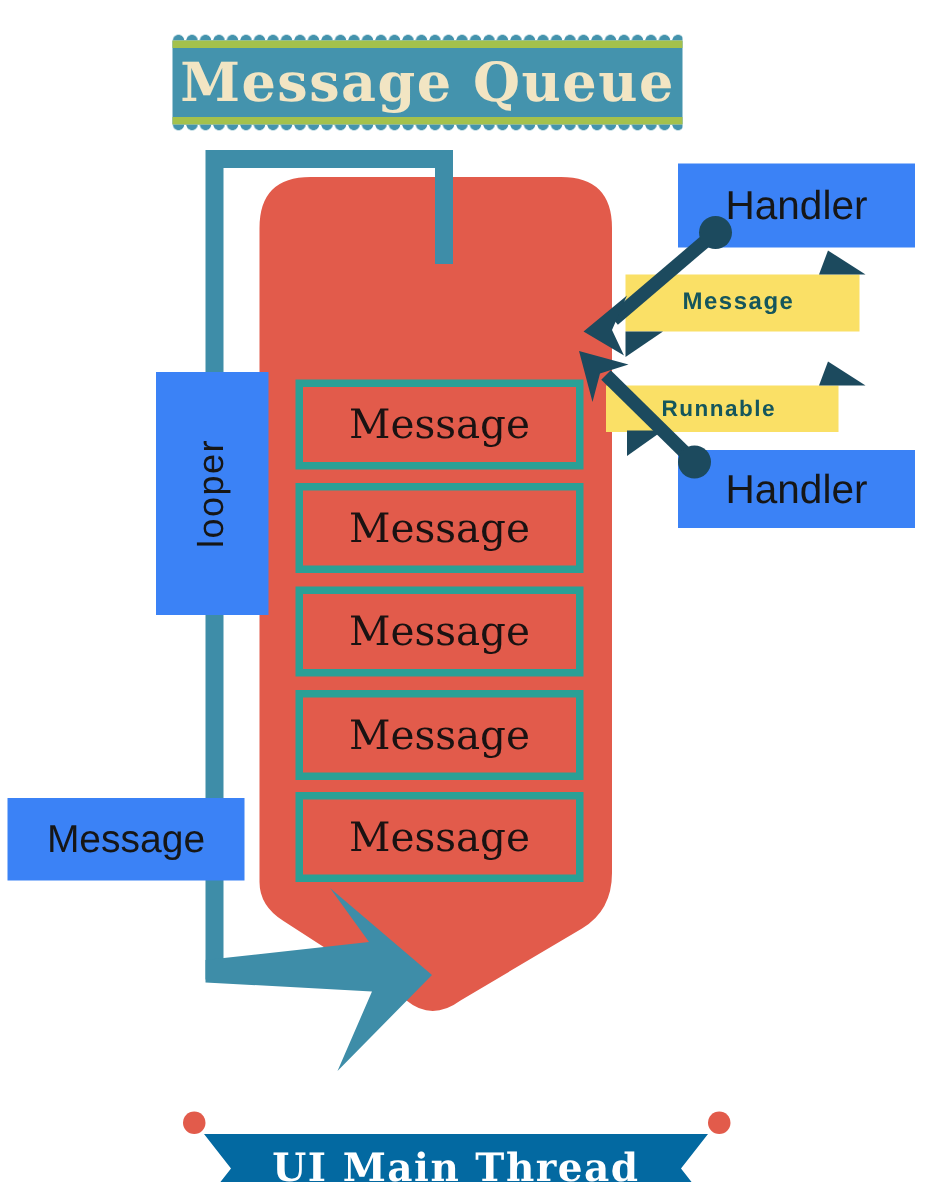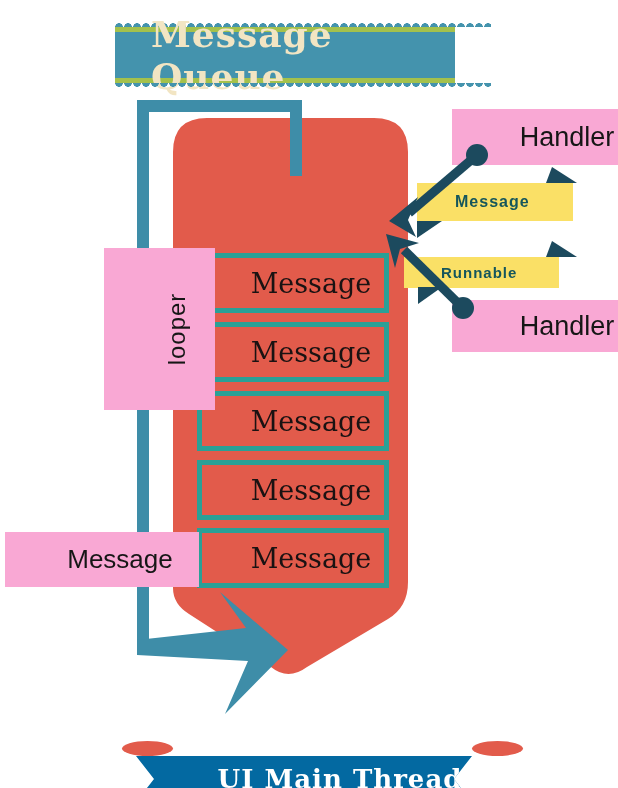--- a/index.html
+++ b/index.html
@@ -1,18 +1,18 @@
 <!DOCTYPE html>
 <html><head>
 <meta charset="utf-8">
 <style>
   html,body{margin:0;padding:0;background:#ffffff;}
   .stage{position:relative;width:618px;height:788px;background:#ffffff;overflow:hidden;
          font-family:"Liberation Sans",sans-serif;}
-  .abs{position:absolute;padding-left:36px;}
+  .abs{position:absolute;}
   svg.layer{position:absolute;left:0;top:0;width:618px;height:788px;pointer-events:none;}
   #layer1{z-index:1;}
   #layer2{z-index:3;}
   .html-layer{z-index:2;}
 
   
   .banner-body{left:115px;top:27px;width:340px;height:56px;background:#4493AD;
     border-top:5px solid #A4C14C;border-bottom:5px solid #A4C14C;box-sizing:border-box;
     display:flex;align-items:center;justify-content:center;z-index:2;}
   .banner-title{font-family:"DejaVu Serif",serif;font-weight:bold;font-size:36px;
@@ -24,21 +24,21 @@
   .scallop.bottom{top:83px;
     background-image:radial-gradient(circle at 4px 0px,#4493AD 3.6px,rgba(0,0,0,0) 4px);
     background-size:9px 9px;background-repeat:repeat-x;}
 
   
   .qbox{left:197px;width:192px;height:60px;border:5px solid #2AA096;background:#E25B4B;
     box-sizing:border-box;display:flex;align-items:center;justify-content:center;z-index:2;}
   .qbox span{font-family:"DejaVu Serif",serif;font-size:27px;color:#1A1212;}
 
   
-  .ybox{background:#f9a8d4;color:#161616;display:flex;align-items:center;justify-content:center;z-index:2;}
+  .ybox{background:#3b82f6;color:#161616;display:flex;align-items:center;justify-content:center;z-index:2;}
   .looper{left:104px;top:248px;width:75px;height:162px;}
   .looper span{transform:rotate(-90deg);white-space:nowrap;font-size:24px;letter-spacing:1px;}
   .msg-out{left:5px;top:532px;width:158px;height:55px;font-size:26px;}
   .handler1{left:452px;top:109px;width:158px;height:56px;font-size:27px;}
   .handler2{left:452px;top:300px;width:158px;height:52px;font-size:27px;}
 
   
   .ribbon{background:#FAE066;color:#15565C;font-weight:bold;display:flex;align-items:center;z-index:2;}
   .ribbon-msg{left:417px;top:183px;width:156px;height:38px;font-size:16px;padding-left:38px;
     box-sizing:border-box;letter-spacing:1px;}

